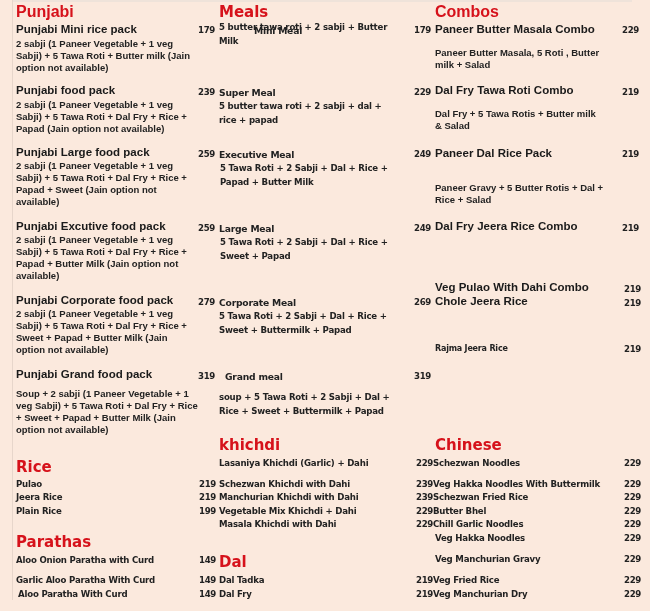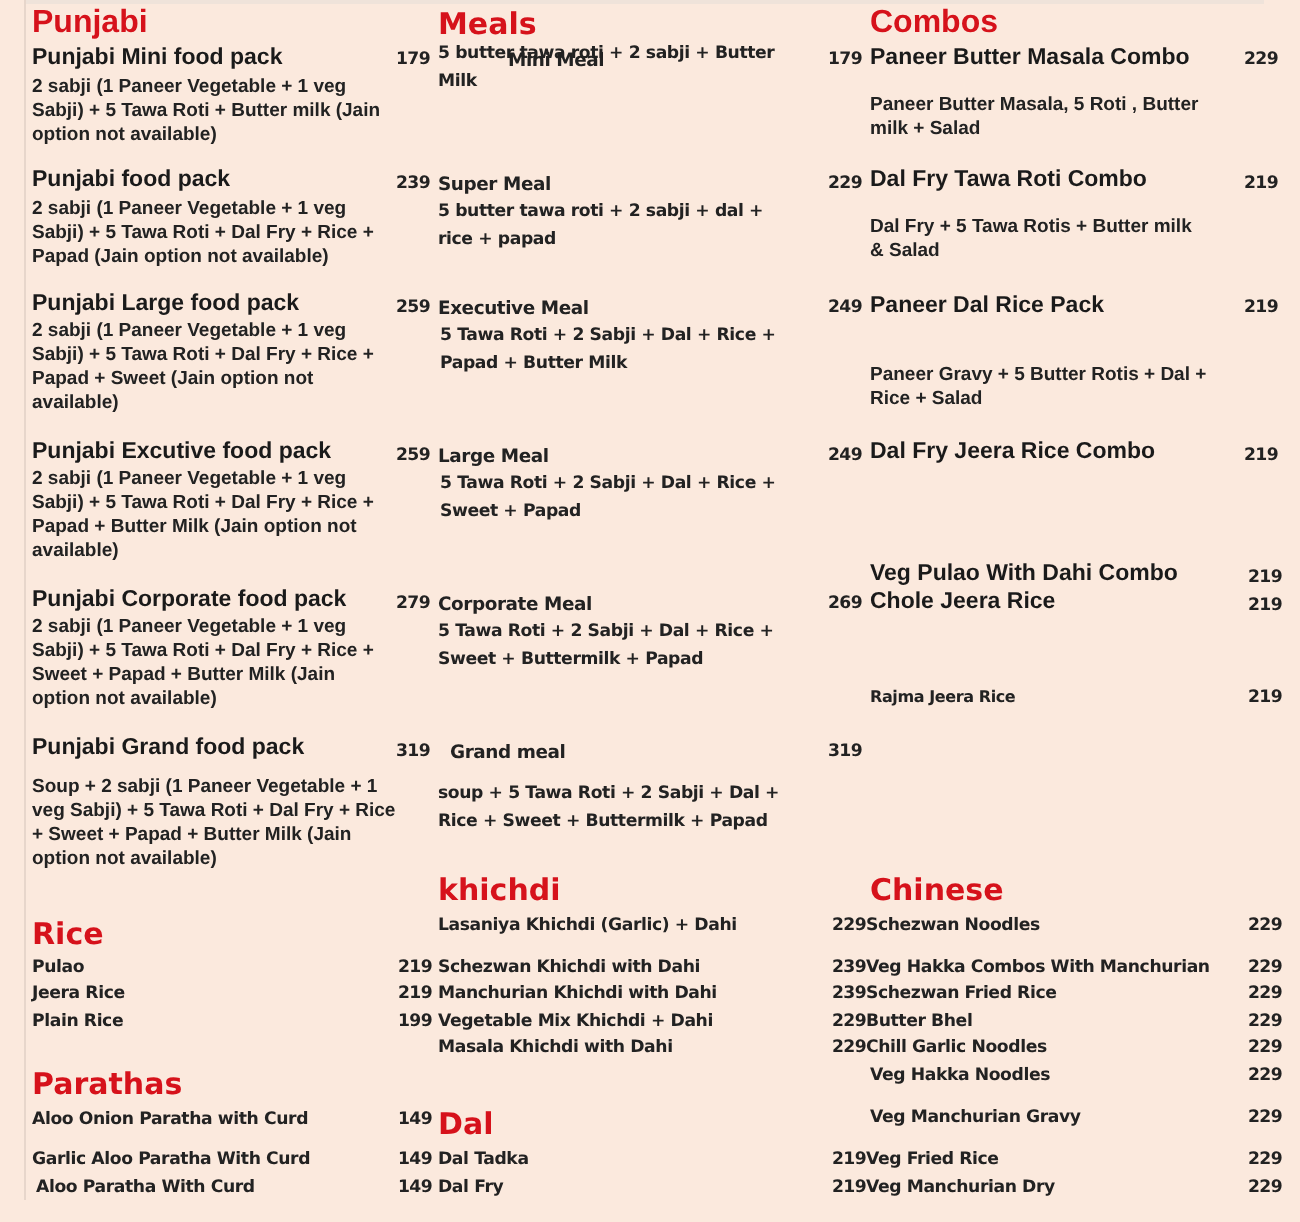--- a/index.html
+++ b/index.html
@@ -42,21 +42,21 @@
 </style>
 </head>
 <body>
 
 <div class="frame-top"></div>
 <div class="frame-left"></div>
 
 <div>
   <div class="abs h-red" style="left:16px;top:3px;">Punjabi</div>
 
-  <div class="abs title" style="left:16px;top:23px;">Punjabi Mini food pack</div>
+  <div class="abs title" style="left:16px;top:23px;">Punjabi Mini rice pack</div>
   <div class="abs desc" style="left:16px;top:38px;width:180px;">2 sabji (1 Paneer Vegetable + 1 veg Sabji) + 5 Tawa Roti + Butter milk (Jain option not available)</div>
   <div class="abs price" style="left:198px;top:25px;">179</div>
 
   <div class="abs title" style="left:16px;top:84px;">Punjabi food pack</div>
   <div class="abs desc" style="left:16px;top:99px;width:180px;">2 sabji (1 Paneer Vegetable + 1 veg Sabji) + 5 Tawa Roti + Dal Fry + Rice + Papad (Jain option not available)</div>
   <div class="abs price" style="left:198px;top:87px;">239</div>
 
   <div class="abs title" style="left:16px;top:146px;">Punjabi Large food pack</div>
   <div class="abs desc" style="left:16px;top:160px;width:180px;">2 sabji (1 Paneer Vegetable + 1 veg Sabji) + 5 Tawa Roti + Dal Fry + Rice + Papad + Sweet (Jain option not available)</div>
   <div class="abs price" style="left:198px;top:149px;">259</div>
@@ -169,21 +169,21 @@
   <div class="abs price" style="left:624px;top:298px;">219</div>
 
   <div class="abs cal" style="left:435px;top:344px;font-size:8px;">Rajma Jeera Rice</div>
   <div class="abs price" style="left:624px;top:344px;">219</div>
 </div>
 
 <div>
   <div class="abs h-red calibri" style="left:435px;top:436px;">Chinese</div>
   <div class="abs cal" style="left:433px;top:458px;">Schezwan Noodles</div>
   <div class="abs price" style="left:624px;top:458px;">229</div>
-  <div class="abs cal" style="left:433px;top:479px;">Veg Hakka Combos With Manchurian</div>
+  <div class="abs cal" style="left:433px;top:479px;">Veg Hakka Noodles With Buttermilk</div>
   <div class="abs price" style="left:624px;top:479px;">229</div>
   <div class="abs cal" style="left:433px;top:492px;">Schezwan Fried Rice</div>
   <div class="abs price" style="left:624px;top:492px;">229</div>
   <div class="abs cal" style="left:433px;top:506px;">Butter Bhel</div>
   <div class="abs price" style="left:624px;top:506px;">229</div>
   <div class="abs cal" style="left:433px;top:519px;">Chill Garlic Noodles</div>
   <div class="abs price" style="left:624px;top:519px;">229</div>
   <div class="abs cal" style="left:435px;top:533px;">Veg Hakka Noodles</div>
   <div class="abs price" style="left:624px;top:533px;">229</div>
   <div class="abs cal" style="left:435px;top:554px;">Veg Manchurian Gravy</div>

